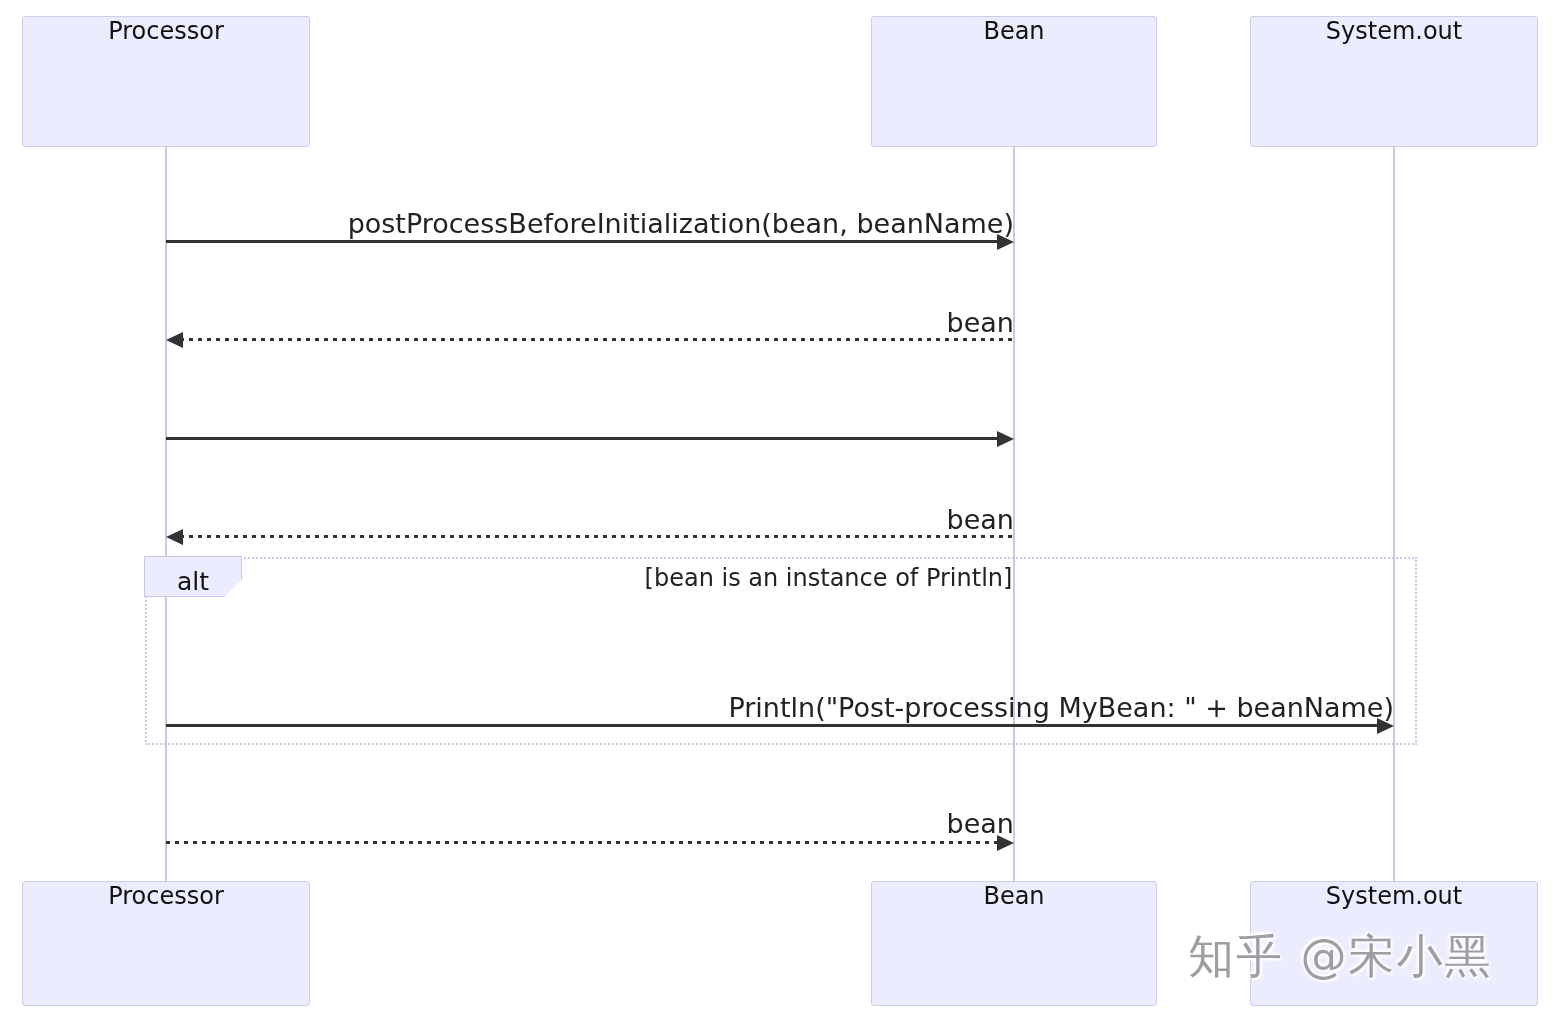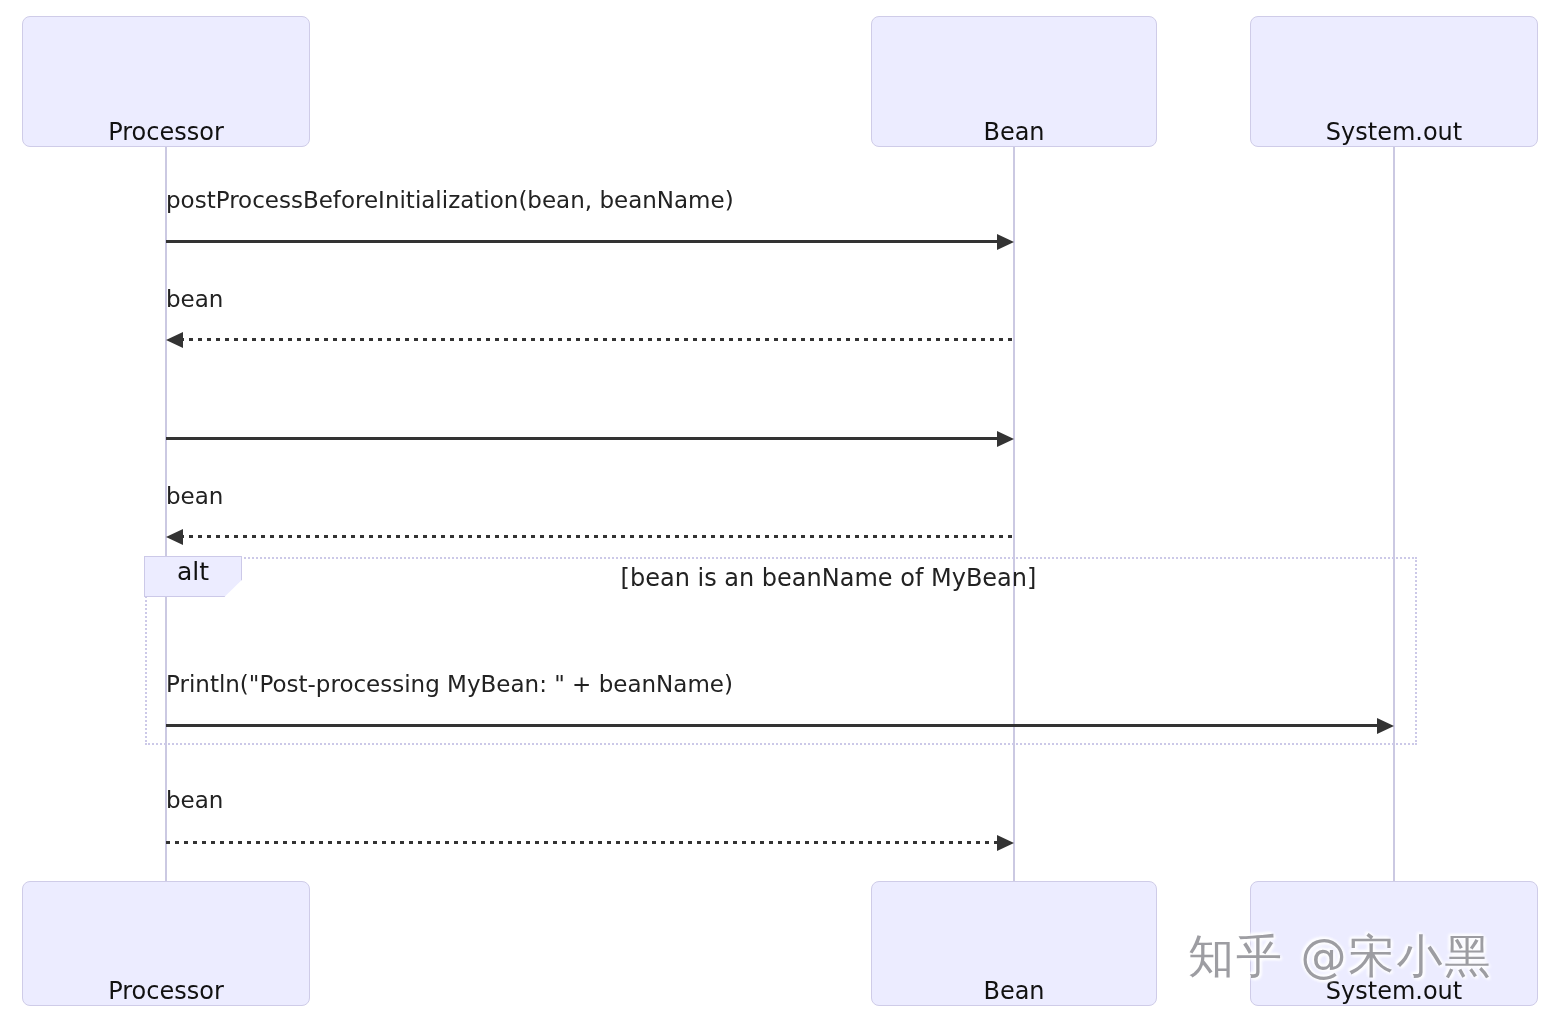--- a/index.html
+++ b/index.html
@@ -2,42 +2,42 @@
 <html><head>
 <meta charset="utf-8">
 <style>
   html,body { margin:0; padding:0; background:#fff; }
   .canvas {
     position:relative; width:1556px; height:1024px; background:#ffffff;
     font-family:"DejaVu Sans","Liberation Sans",sans-serif; overflow:hidden; color:#222;
   }
   .lifeline { position:absolute; top:147px; height:734px; width:2px; background:#cbc9e2; }
   .actor {
-    position:absolute; background:#ececff; border:1px solid #cfcce8; border-radius:8px;
-    display:flex; align-items:flex-end; justify-content:center;
+    position:absolute; background:#ececff; border:1px solid #cfcce8; border-radius:3px;
+    display:flex; align-items:flex-start; justify-content:center;
     font-size:24px; color:#111; box-sizing:border-box;
   }
   .actor.top { top:16px; height:131px; }
   .actor.bottom { top:881px; height:125px; }
-  .msg-label { position:absolute; text-align:left; font-size:23px; color:#222; height:32px; line-height:32px; }
+  .msg-label { position:absolute; text-align:right; font-size:27px; color:#222; height:32px; line-height:32px;margin-top:24px; }
   .arrow { position:absolute; height:20px; }
   .arrow .line { position:absolute; top:8px; height:2.5px; left:0; right:0; }
   .arrow.right .line { right:14px; }
   .arrow.left  .line { left:14px; }
   .arrow.solid .line { background:#333333; }
   .arrow.dashed .line { background:repeating-linear-gradient(90deg,#333333 0 4px,transparent 4px 9px); }
   .head { position:absolute; width:0; height:0; border-top:8px solid transparent; border-bottom:8px solid transparent; top:1.5px; }
   .arrow.right .head { right:0; border-left:17px solid #333333; }
   .arrow.left  .head { left:0;  border-right:17px solid #333333; }
   .alt-frame { position:absolute; left:145px; top:557px; width:1272px; height:188px; border:2px dotted #ccc9e8; box-sizing:border-box; }
   .alt-label {
     position:absolute; left:144px; top:556px; width:98px; height:41px;
     background:#ececff; border:1px solid #ccc9e8; box-sizing:border-box;
     clip-path:polygon(0 0,100% 0,100% 58%,82% 100%,0 100%);
-    display:flex; align-items:flex-start; justify-content:center; font-size:25px; color:#111;
+    display:flex; align-items:flex-end; justify-content:center; font-size:25px; color:#111;
   }
   .alt-cond { position:absolute; left:242px; top:564px; width:1173px; text-align:center; font-size:24px; color:#222; }
   .watermark {
     position:absolute; left:1188px; top:926px; font-size:46px; white-space:nowrap;
     color:rgba(140,140,146,0.85); letter-spacing:2px;
     text-shadow:0 0 4px #fff, 0 0 4px #fff, 2px 2px 3px #fff, -2px -2px 3px #fff;
   }
 </style>
 </head>
 <body>
@@ -78,21 +78,21 @@
   <div class="msg-label" style="left:166px;width:848px;top:480px;">bean</div>
   <div class="arrow left dashed" style="left:166px;width:848px;top:527px;">
     <div class="line"></div>
     <div class="head"></div>
   </div>
 
   <div class="alt-frame"></div>
   <div class="alt-label">
     <span>alt</span>
   </div>
-  <div class="alt-cond">[bean is an beanName of MyBean]</div>
+  <div class="alt-cond">[bean is an instance of Println]</div>
 
   <div class="msg-label" style="left:166px;width:1228px;top:668px;">Println("Post-processing MyBean: " + beanName)</div>
   <div class="arrow right solid" style="left:166px;width:1228px;top:716px;">
     <div class="line"></div>
     <div class="head"></div>
   </div>
 
   <div class="msg-label" style="left:166px;width:848px;top:784px;">bean</div>
   <div class="arrow right dashed" style="left:166px;width:848px;top:833px;">
     <div class="line"></div>

